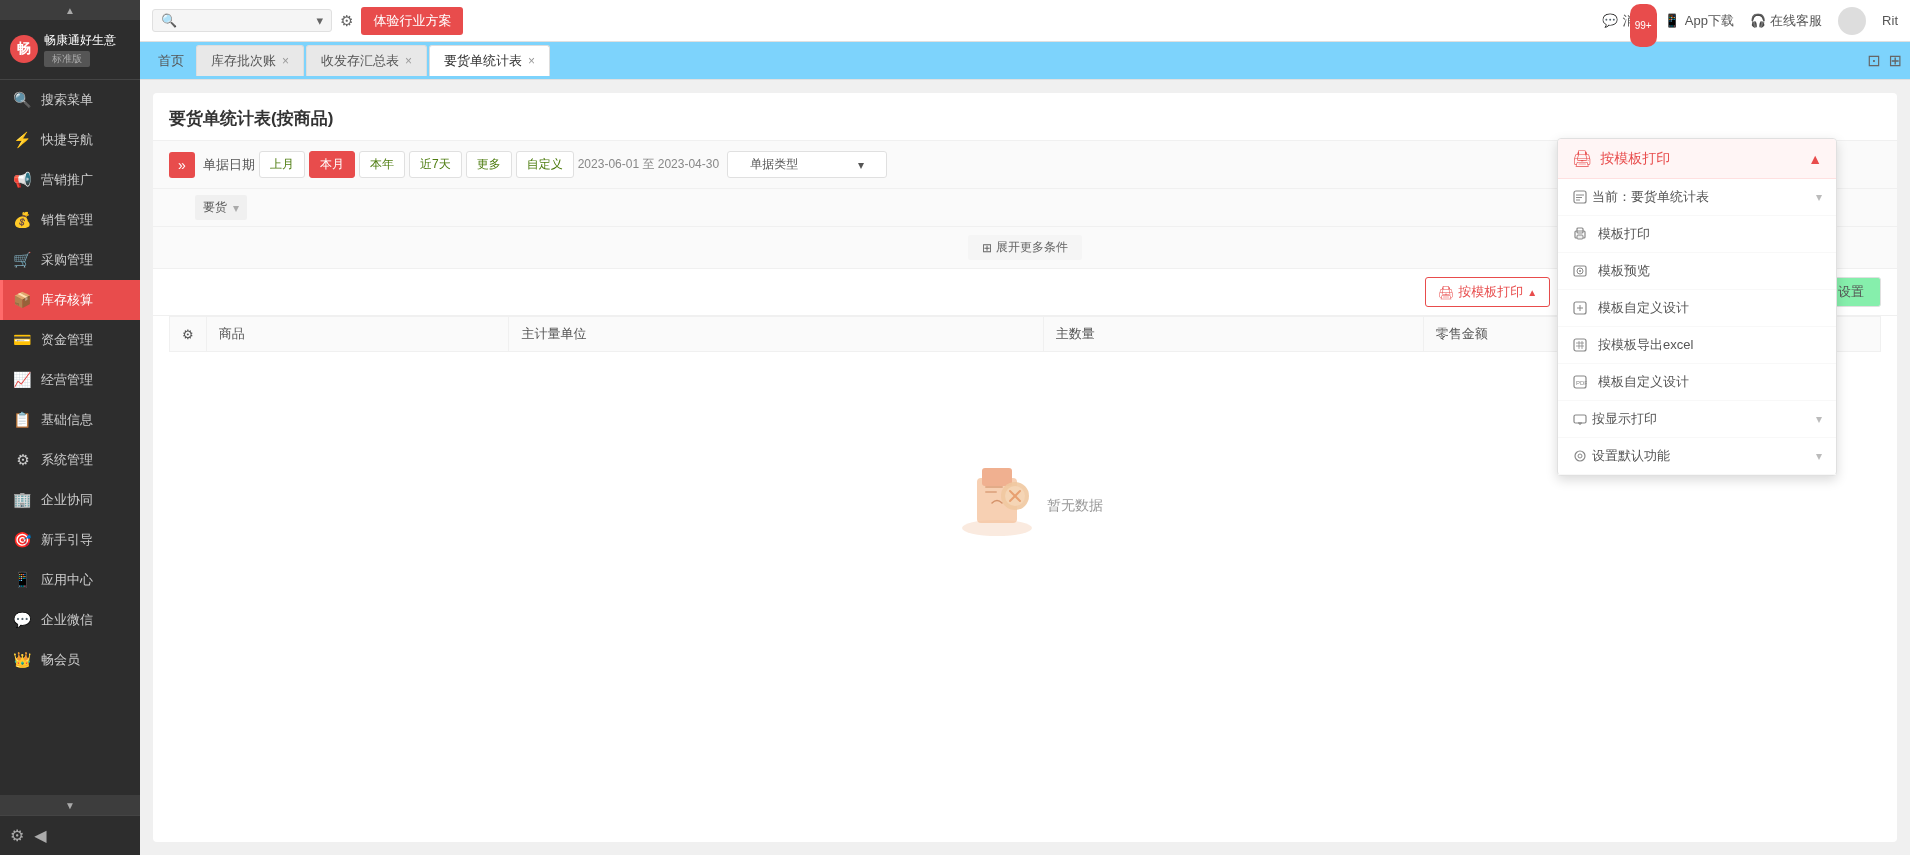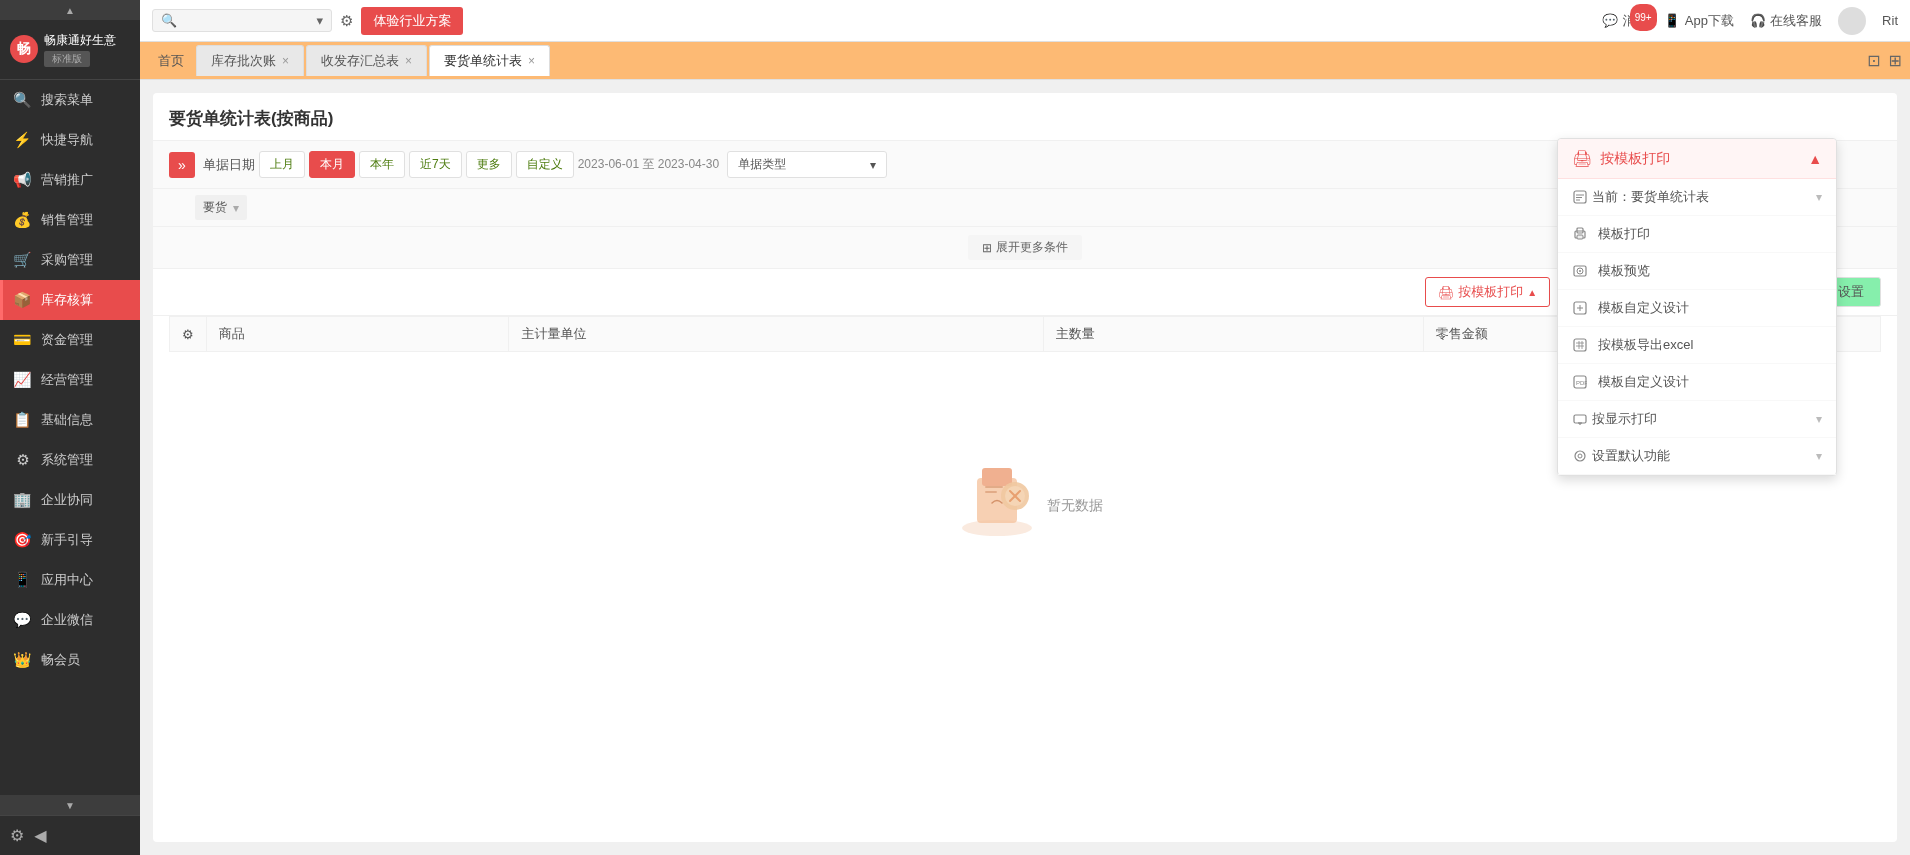--- a/index.html
+++ b/index.html
@@ -26,47 +26,47 @@
 
     
     .topbar { height: 42px; background: #fff; display: flex; align-items: center; padding: 0 12px; border-bottom: 1px solid #e0e0e0; gap: 8px; flex-shrink: 0; }
     .topbar-search { display: flex; align-items: center; background: #f5f5f5; border: 1px solid #e0e0e0; border-radius: 3px; padding: 3px 8px; width: 180px; }
     .topbar-search input { border: none; background: none; outline: none; font-size: 12px; color: #333; width: 100%; }
     .topbar-dropdown { margin-left: 4px; cursor: pointer; color: #666; }
     .topbar-gear { cursor: pointer; color: #666; font-size: 15px; }
     .topbar-industry { background: #e84c4c; color: #fff; border: none; border-radius: 3px; padding: 5px 12px; font-size: 13px; cursor: pointer; }
     .topbar-right { margin-left: auto; display: flex; align-items: center; gap: 16px; }
     .topbar-icon-btn { display: flex; align-items: center; gap: 4px; cursor: pointer; color: #555; font-size: 13px; position: relative; }
-    .badge { background: #e84c4c; color: #fff; border-radius: 10px; font-size: 10px; padding: 8px 5px; position: absolute; top: -8px; right: -8px; }
+    .badge { background: #e84c4c; color: #fff; border-radius: 10px; font-size: 10px; padding: 16px 5px; position: absolute; top: -8px; right: -8px; }
     .topbar-avatar { width: 28px; height: 28px; background: #ddd; border-radius: 50%; cursor: pointer; }
     .topbar-username { font-size: 13px; color: #555; cursor: pointer; }
 
     
-    .tabbar { height: 38px; background: #fdba74; display: flex; align-items: center; padding: 0 8px; border-bottom: 1px solid #e0e0e0; flex-shrink: 0; gap: 2px; }
+    .tabbar { height: 38px; background: #7dd3fc; display: flex; align-items: center; padding: 0 8px; border-bottom: 1px solid #e0e0e0; flex-shrink: 0; gap: 2px; }
     .tab { display: flex; align-items: center; padding: 6px 14px; border-radius: 3px 3px 0 0; cursor: pointer; font-size: 13px; color: #555; background: #e8e8e8; border: 1px solid #ddd; border-bottom: none; gap: 6px; white-space: nowrap; }
     .tab.active { background: #fff; color: #333; font-weight: 500; }
     .tab-close { color: #999; font-size: 12px; cursor: pointer; }
     .tab-home { background: none; border: none; color: #555; font-size: 13px; padding: 6px 10px; }
     .tabbar-right { margin-left: auto; display: flex; align-items: center; gap: 8px; }
     .tabbar-icon-btn { cursor: pointer; color: #666; font-size: 16px; }
 
     
     .page-content { flex: 1; background: #fff; margin: 13px; border-radius: 4px; overflow: auto; position: relative; }
     .page-header { padding: 14px 16px 10px; border-bottom: 1px solid #f0f0f0; }
     .page-title { font-size: 17px; font-weight: 600; color: #333; }
 
     
     .toolbar { display: flex; align-items: center; padding: 10px 16px; gap: 8px; border-bottom: 1px solid #f0f0f0; background: #fafafa; flex-wrap: wrap; }
     .toolbar-expand-btn { width: 26px; height: 26px; background: #e84c4c; border-radius: 3px; display: flex; align-items: center; justify-content: center; cursor: pointer; color: #fff; font-size: 14px; flex-shrink: 0; }
     .filter-group { display: flex; align-items: center; gap: 4px; }
     .filter-label { font-size: 13px; color: #555; white-space: nowrap; }
     .date-btn { padding: 4px 10px; border: 1px solid #e0e0e0; border-radius: 3px; background: #fff; font-size: 12px; cursor: pointer; color: #4d7c0f; }
     .date-btn.active { background: #e84c4c; color: #fff; border-color: #e84c4c; }
     .date-range { font-size: 12px; color: #888; }
-    .filter-type-select { display: flex; align-items: center; border: 1px solid #e0e0e0; border-radius: 3px; background: #fff; padding: 4px 10px; font-size: 12px; color: #555; cursor: pointer; min-width: 160px; justify-content: space-between; }
+    .filter-type-select { display: flex; align-items: center; border: 1px solid #e0e0e0; border-radius: 3px; background: #fff; padding: 4px 22px; font-size: 12px; color: #555; cursor: pointer; min-width: 160px; justify-content: space-between; }
     .expand-conditions { display: flex; align-items: center; justify-content: center; gap: 4px; font-size: 12px; color: #666; cursor: pointer; background: #f5f5f5; padding: 4px 14px; border-radius: 3px; }
 
     
     .action-bar { display: flex; align-items: center; padding: 8px 16px; gap: 8px; border-bottom: 1px solid #f0f0f0; }
     .action-bar-right { margin-left: auto; display: flex; align-items: center; gap: 8px; }
     .print-btn { display: flex; align-items: center; gap: 4px; padding: 5px 12px; border: 1px solid #e84c4c; border-radius: 3px; background: #fff; color: #e84c4c; font-size: 13px; cursor: pointer; }
     .export-btn { display: flex; align-items: center; gap: 4px; padding: 5px 12px; border: 1px solid #e0e0e0; border-radius: 3px; background: #fff; color: #555; font-size: 13px; cursor: pointer; }
     .refresh-btn { display: flex; align-items: center; gap: 4px; padding: 5px 12px; border: 1px solid #e0e0e0; border-radius: 3px; background: #fff; color: #555; font-size: 13px; cursor: pointer; }
     .query-btn { padding: 5px 20px; background: #e84c4c; color: #fff; border: none; border-radius: 3px; font-size: 13px; cursor: pointer; }
     .settings-btn { padding: 5px 16px; border: 1px solid #e0e0e0; border-radius: 3px; background: #86efac; color: #555; font-size: 13px; cursor: pointer; }

